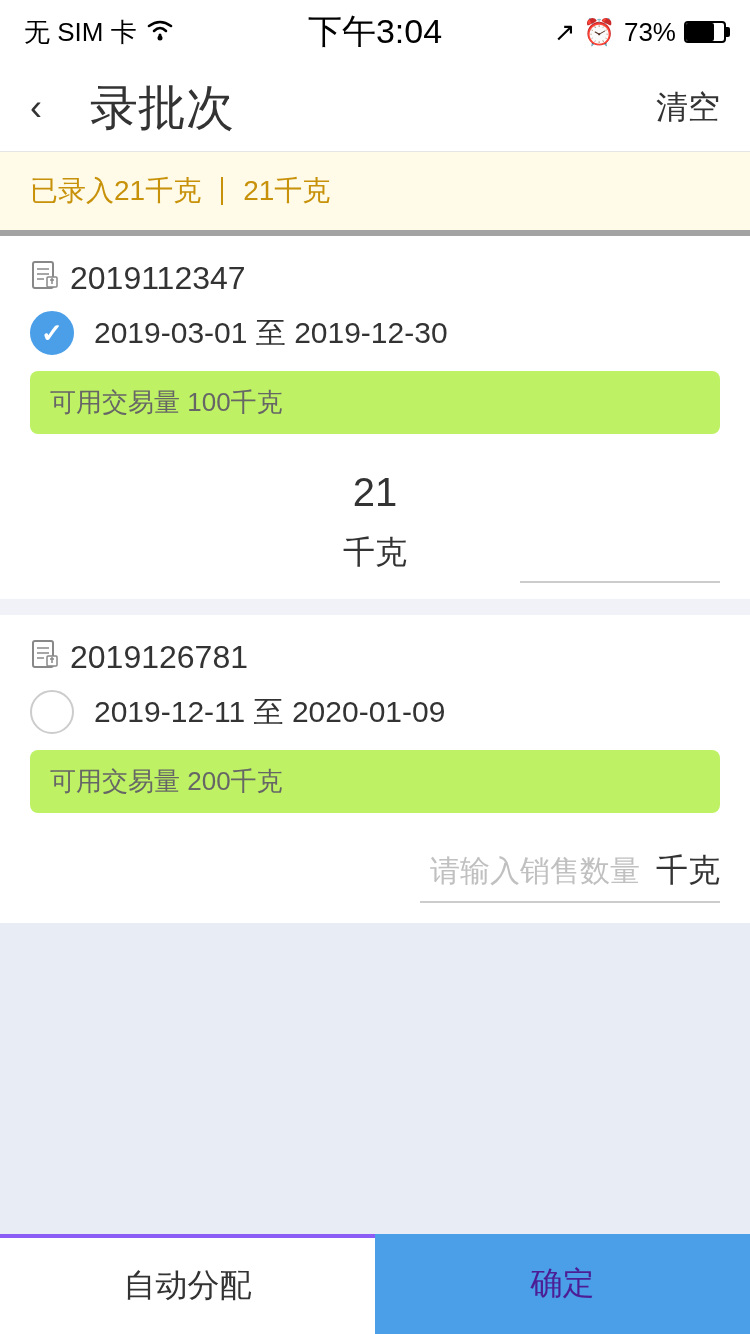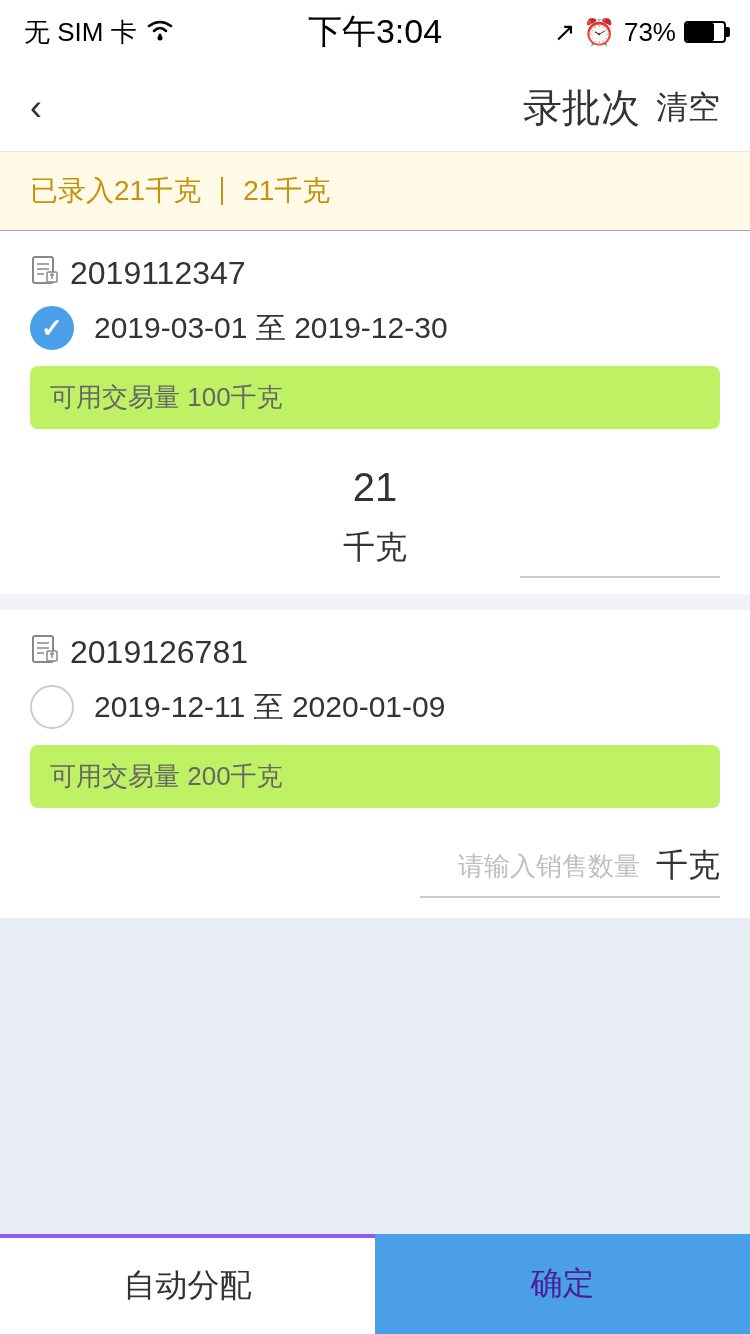--- a/index.html
+++ b/index.html
@@ -81,42 +81,42 @@
       padding: 0 30px;
       border-bottom: 1px solid #e5e5e5;
     }
     .nav-back {
       font-size: 36px;
       color: #333;
       cursor: pointer;
       width: 60px;
     }
     .nav-title {
-      font-size: 39px;
+      font-size: 48px;
       font-weight: 500;
       color: #333;
-      text-align: right;
+      text-align: left;
       flex: 1;
     }
     .nav-clear {
       font-size: 32px;
       color: #333;
       cursor: pointer;
       width: 80px;
       text-align: right;
     }
 
     
     .summary-bar {
       background: #fffbe8;
       padding: 20px 30px;
       display: flex;
       align-items: center;
       gap: 20px;
-      border-bottom: 1px solid #a3a3a3;
+      border-bottom: 6px solid #a3a3a3;
     }
     .summary-text {
       font-size: 28px;
       color: #c8910a;
     }
     .summary-divider {
       width: 2px;
       height: 28px;
       background: #c8910a;
     }
@@ -219,21 +219,21 @@
     
     .input-row {
       display: flex;
       align-items: center;
       justify-content: flex-end;
       padding: 16px 30px 0 30px;
       background: #fff;
       gap: 16px;
     }
     .input-placeholder {
-      font-size: 26px;
+      font-size: 30px;
       color: #c0c0c0;
     }
     .input-unit {
       font-size: 32px;
       color: #333;
     }
     .input-underline {
       width: 300px;
       height: 2px;
       background: #ccc;

